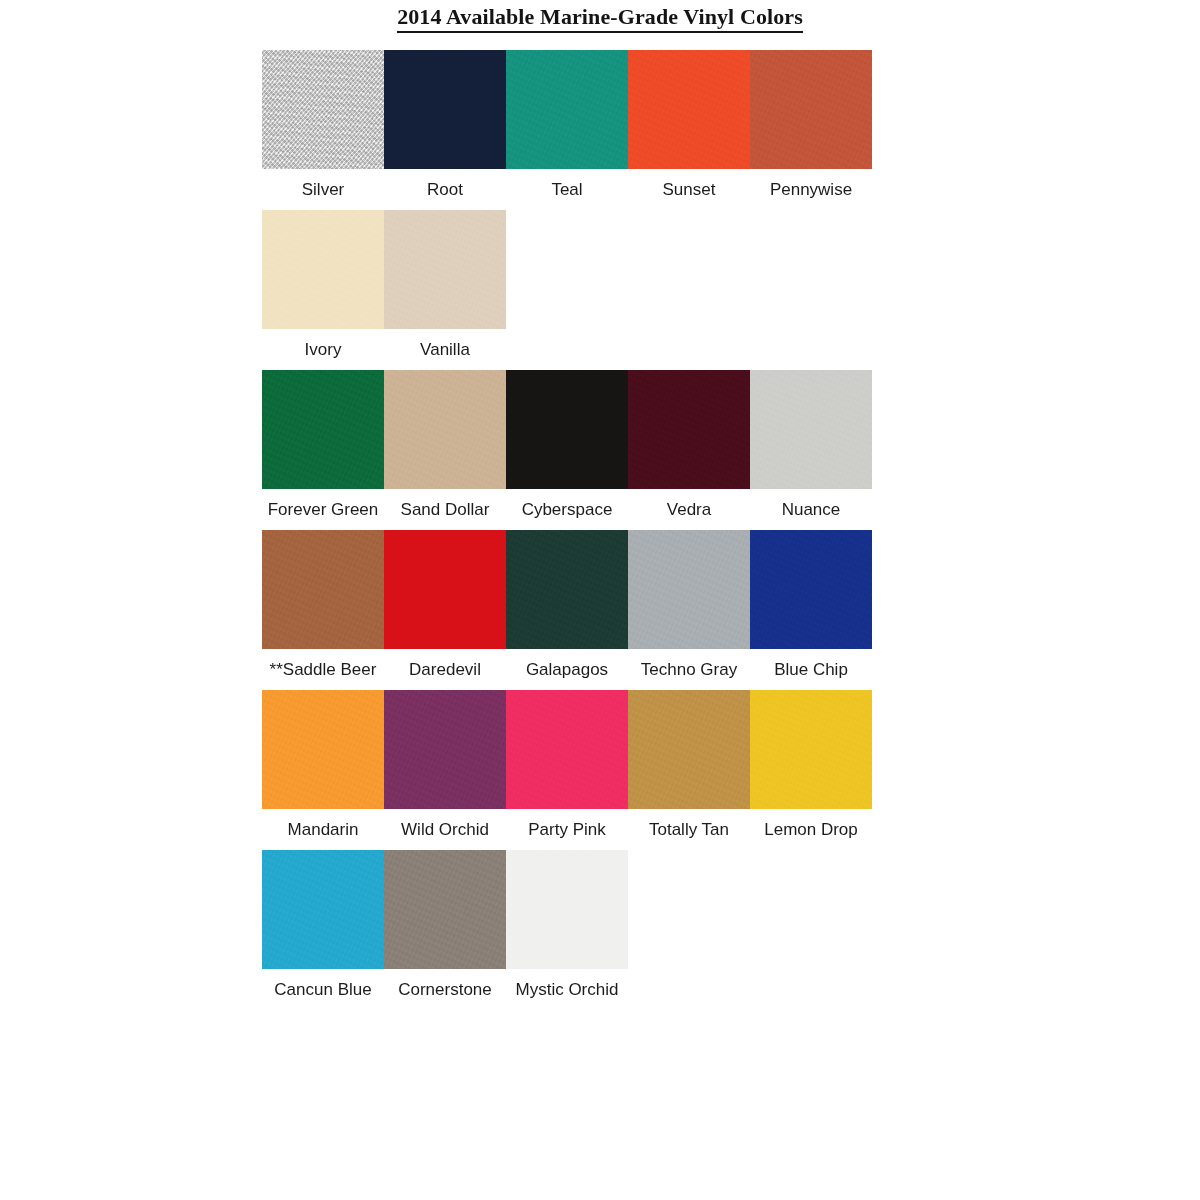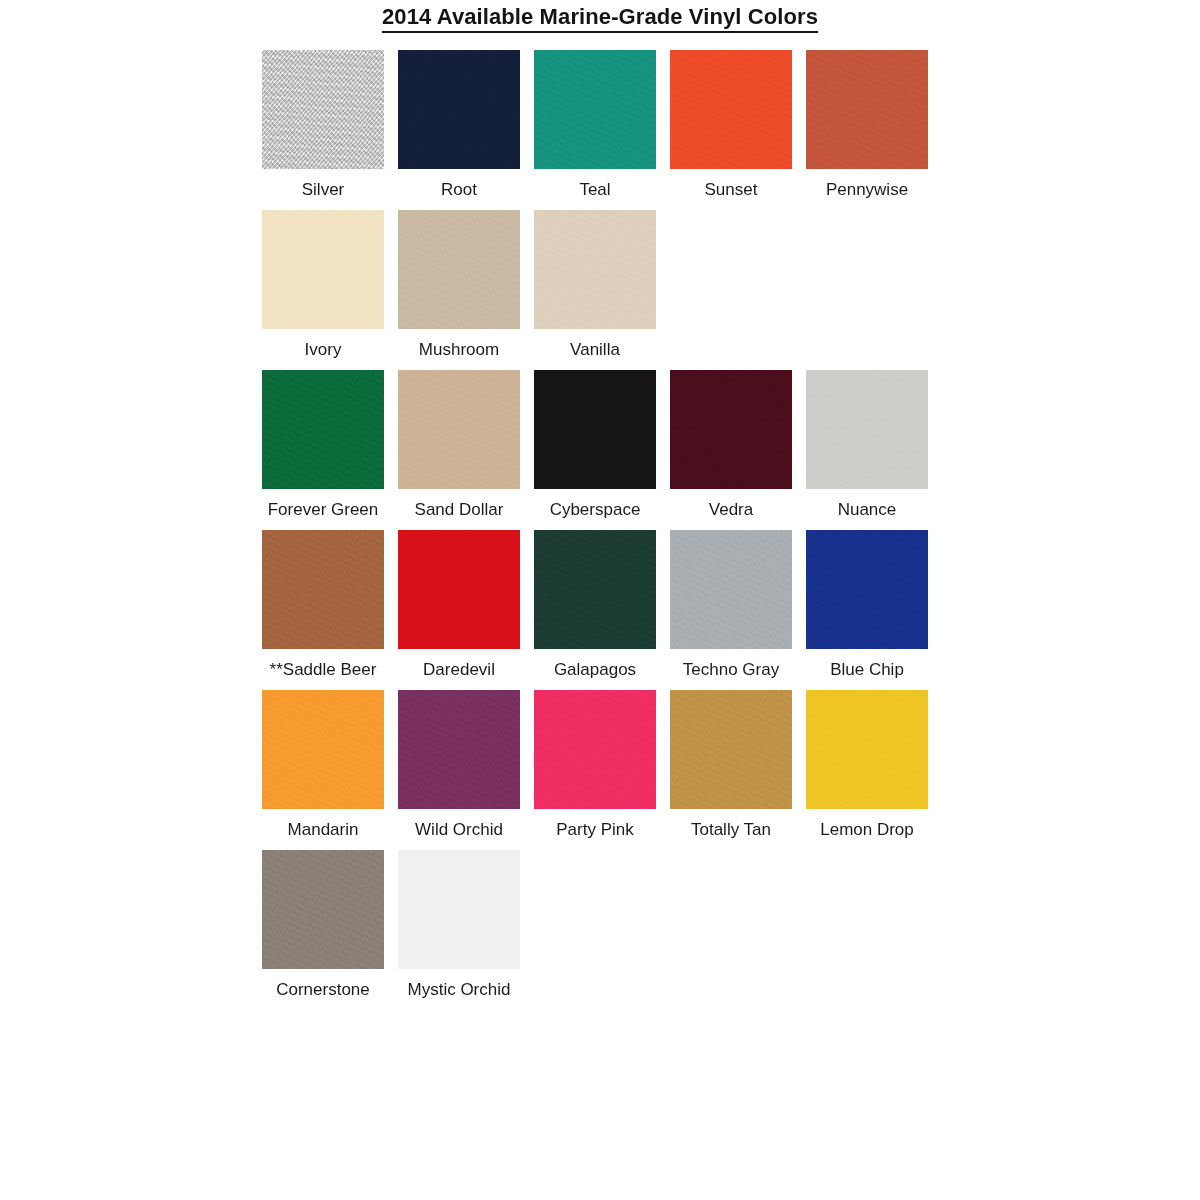--- a/index.html
+++ b/index.html
@@ -25,21 +25,21 @@
   
   #title-wrap {
     position: absolute;
     top: 4px;
     left: 0;
     width: 1200px;
     text-align: center;
   }
   #chart-title {
     display: inline-block;
-    font-family: Liberation Sans, sans-serif;
+    font-family: Liberation Serif, serif;
     font-size: 22px;
     font-weight: bold;
     color: #141414;
     letter-spacing: 0.1px;
     border-bottom: 2px solid #141414;
     padding-bottom: 1px;
     white-space: nowrap;
   }
 
   
@@ -51,21 +51,20 @@
   }
   .swatch-row {
     display: flex;
     flex-direction: row;
     justify-content: flex-start;
     align-items: flex-start;
     height: 160px;
   }
   .swatch-cell {
     width: 122px;
-    margin-right: 14px;
     display: flex;
     flex-direction: column;
     align-items: center;
   }
   .swatch-chip {
     width: 122px;
     height: 119px;
     position: relative;
     overflow: hidden;
   }
@@ -130,24 +129,20 @@
           <div class="swatch-chip" style="background-color: rgb(194, 85, 58);"></div>
           <div class="swatch-label">Pennywise</div>
         </div>
       </div>
       <div class="swatch-row">
         <div class="swatch-cell">
           <div class="swatch-chip" style="background-color: rgb(241, 227, 194);"></div>
           <div class="swatch-label">Ivory</div>
         </div>
         <div class="swatch-cell">
-          <div class="swatch-chip" style="background-color: rgb(201, 185, 163);"></div>
-          <div class="swatch-label">Mushroom</div>
-        </div>
-        <div class="swatch-cell">
           <div class="swatch-chip" style="background-color: rgb(222, 208, 188);"></div>
           <div class="swatch-label">Vanilla</div>
         </div>
       </div>
       <div class="swatch-row">
         <div class="swatch-cell">
           <div class="swatch-chip" style="background-color: rgb(11, 107, 58);"></div>
           <div class="swatch-label">Forever Green</div>
         </div>
         <div class="swatch-cell">
@@ -206,20 +201,24 @@
           <div class="swatch-chip" style="background-color: rgb(191, 146, 71);"></div>
           <div class="swatch-label">Totally Tan</div>
         </div>
         <div class="swatch-cell">
           <div class="swatch-chip" style="background-color: rgb(238, 197, 36);"></div>
           <div class="swatch-label">Lemon Drop</div>
         </div>
       </div>
       <div class="swatch-row">
         <div class="swatch-cell">
+          <div class="swatch-chip" style="background-color: rgb(37, 168, 205);"></div>
+          <div class="swatch-label">Cancun Blue</div>
+        </div>
+        <div class="swatch-cell">
           <div class="swatch-chip" style="background-color: rgb(138, 128, 119);"></div>
           <div class="swatch-label">Cornerstone</div>
         </div>
         <div class="swatch-cell">
           <div class="swatch-chip" style="background-color: rgb(240, 240, 238);"></div>
           <div class="swatch-label">Mystic Orchid</div>
         </div>
       </div>
     </div>
 

